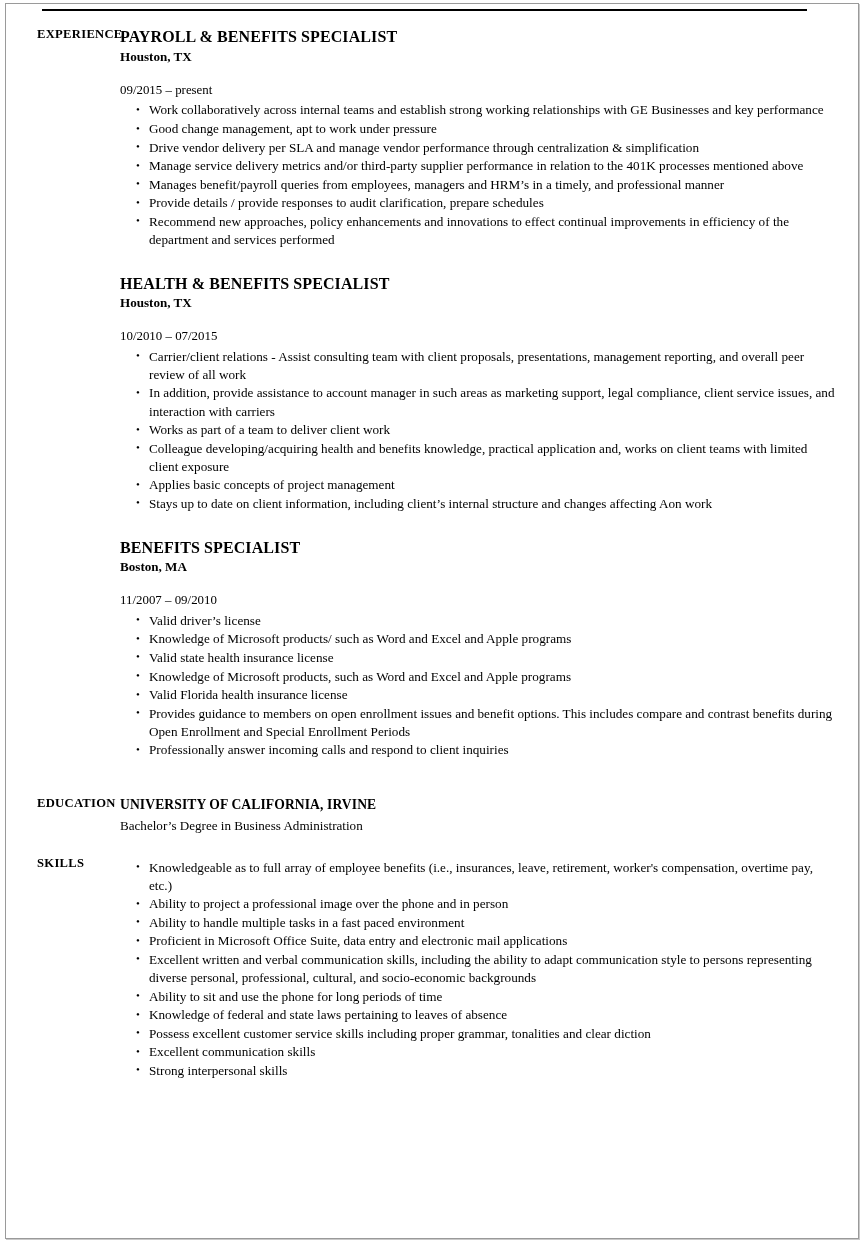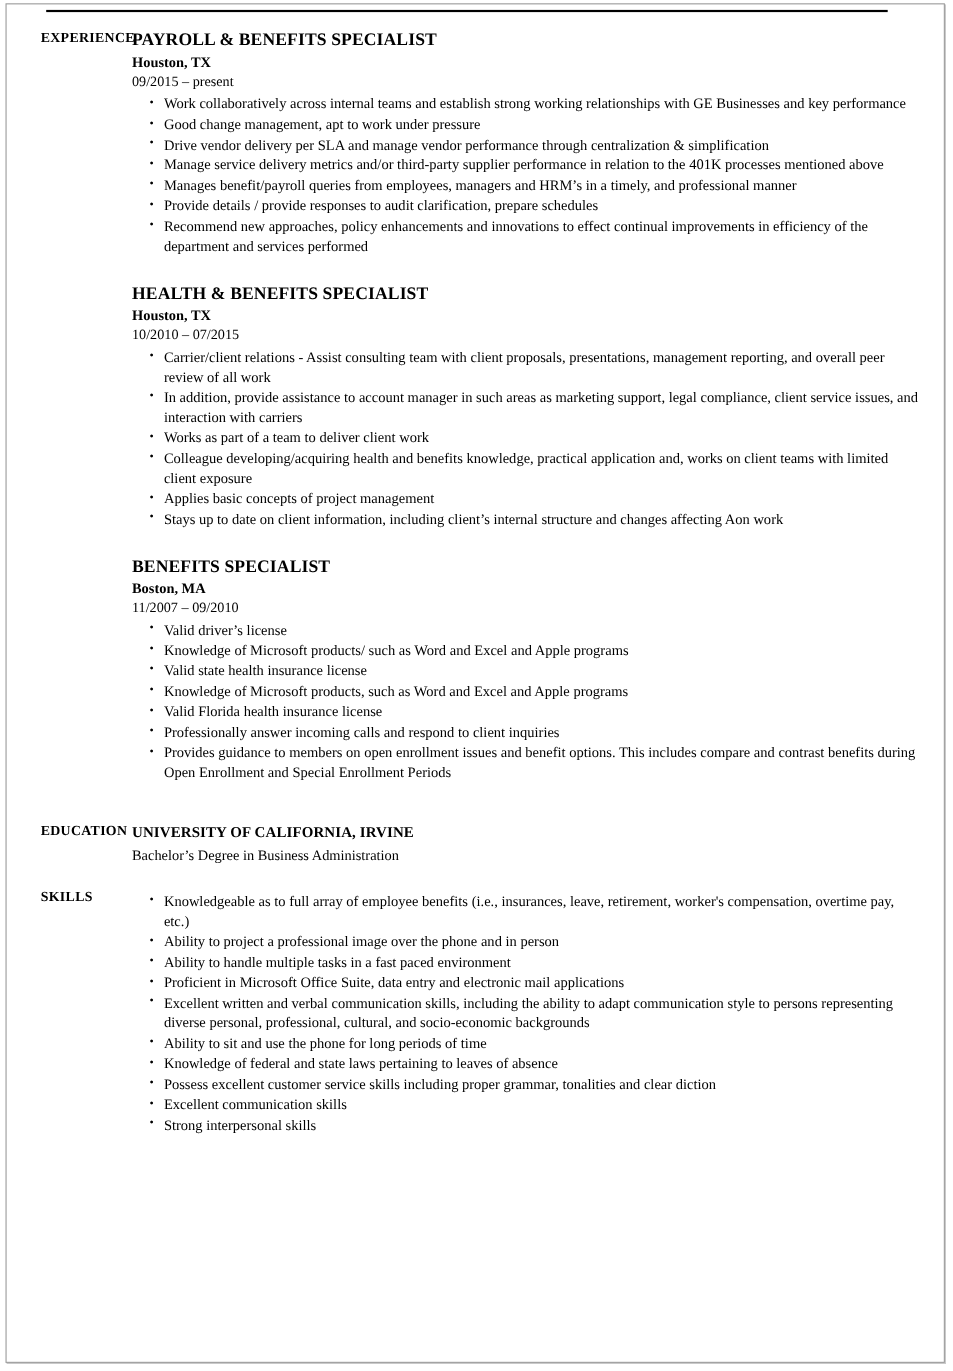--- a/index.html
+++ b/index.html
@@ -99,21 +99,21 @@
   }
   .job-location {
     font-size: 13.1px;
     font-weight: bold;
     line-height: 1.3;
     margin-top: 0;
   }
   .job-dates {
     font-size: 12.9px;
     line-height: 1.3;
-    margin-top: 1px;
+    margin-top: 17px;
   }
 
   ul.bullets {
     list-style: none;
     margin: 3px 0 0 0;
     padding: 0;
   }
   ul.bullets > li {
     position: relative;
     padding-left: 29px;
@@ -197,22 +197,22 @@
       <div class="exp-block">
         <div class="job-title">BENEFITS SPECIALIST</div>
         <div class="job-location">Boston, MA</div>
         <div class="job-dates">11/2007 – 09/2010</div>
         <ul class="bullets">
           <li>Valid driver’s license</li>
           <li>Knowledge of Microsoft products/ such as Word and Excel and Apple programs</li>
           <li>Valid state health insurance license</li>
           <li>Knowledge of Microsoft products, such as Word and Excel and Apple programs</li>
           <li>Valid Florida health insurance license</li>
+          <li>Provides guidance to members on open enrollment issues and benefit options. This includes compare and contrast benefits during Open Enrollment and Special Enrollment Periods</li>
           <li>Professionally answer incoming calls and respond to client inquiries</li>
-          <li>Provides guidance to members on open enrollment issues and benefit options. This includes compare and contrast benefits during Open Enrollment and Special Enrollment Periods</li>
         </ul>
       </div>
 
     </div>
   </div>
 
   <div class="section-gap-education"></div>
 
   <div class="section">
     <div class="section-label">EDUCATION</div>

